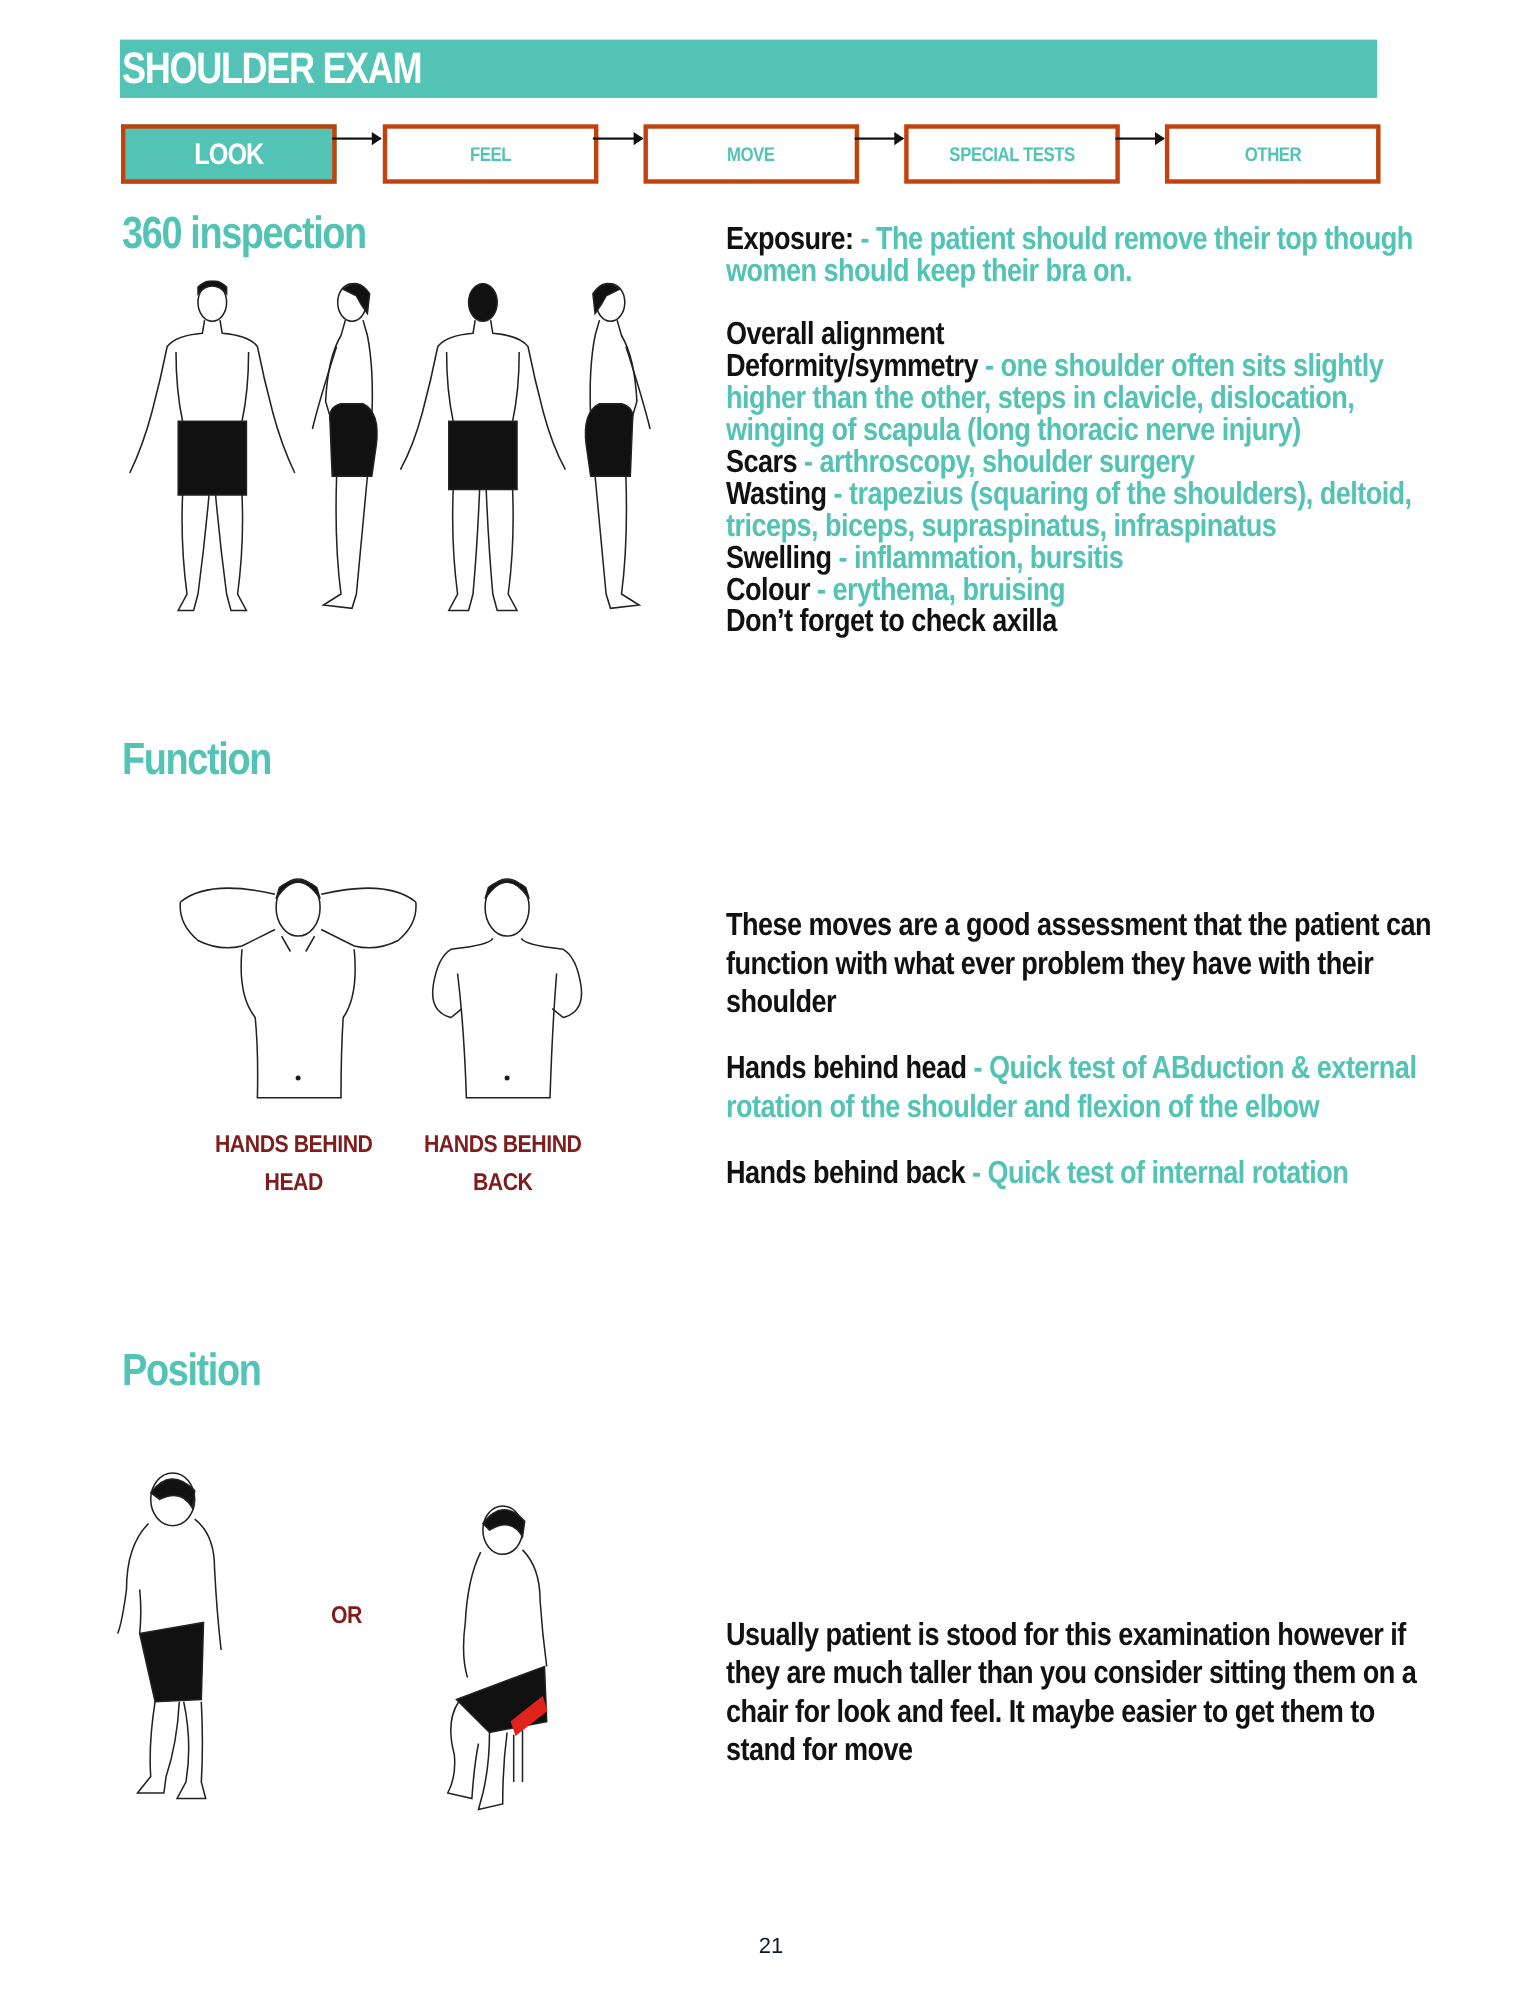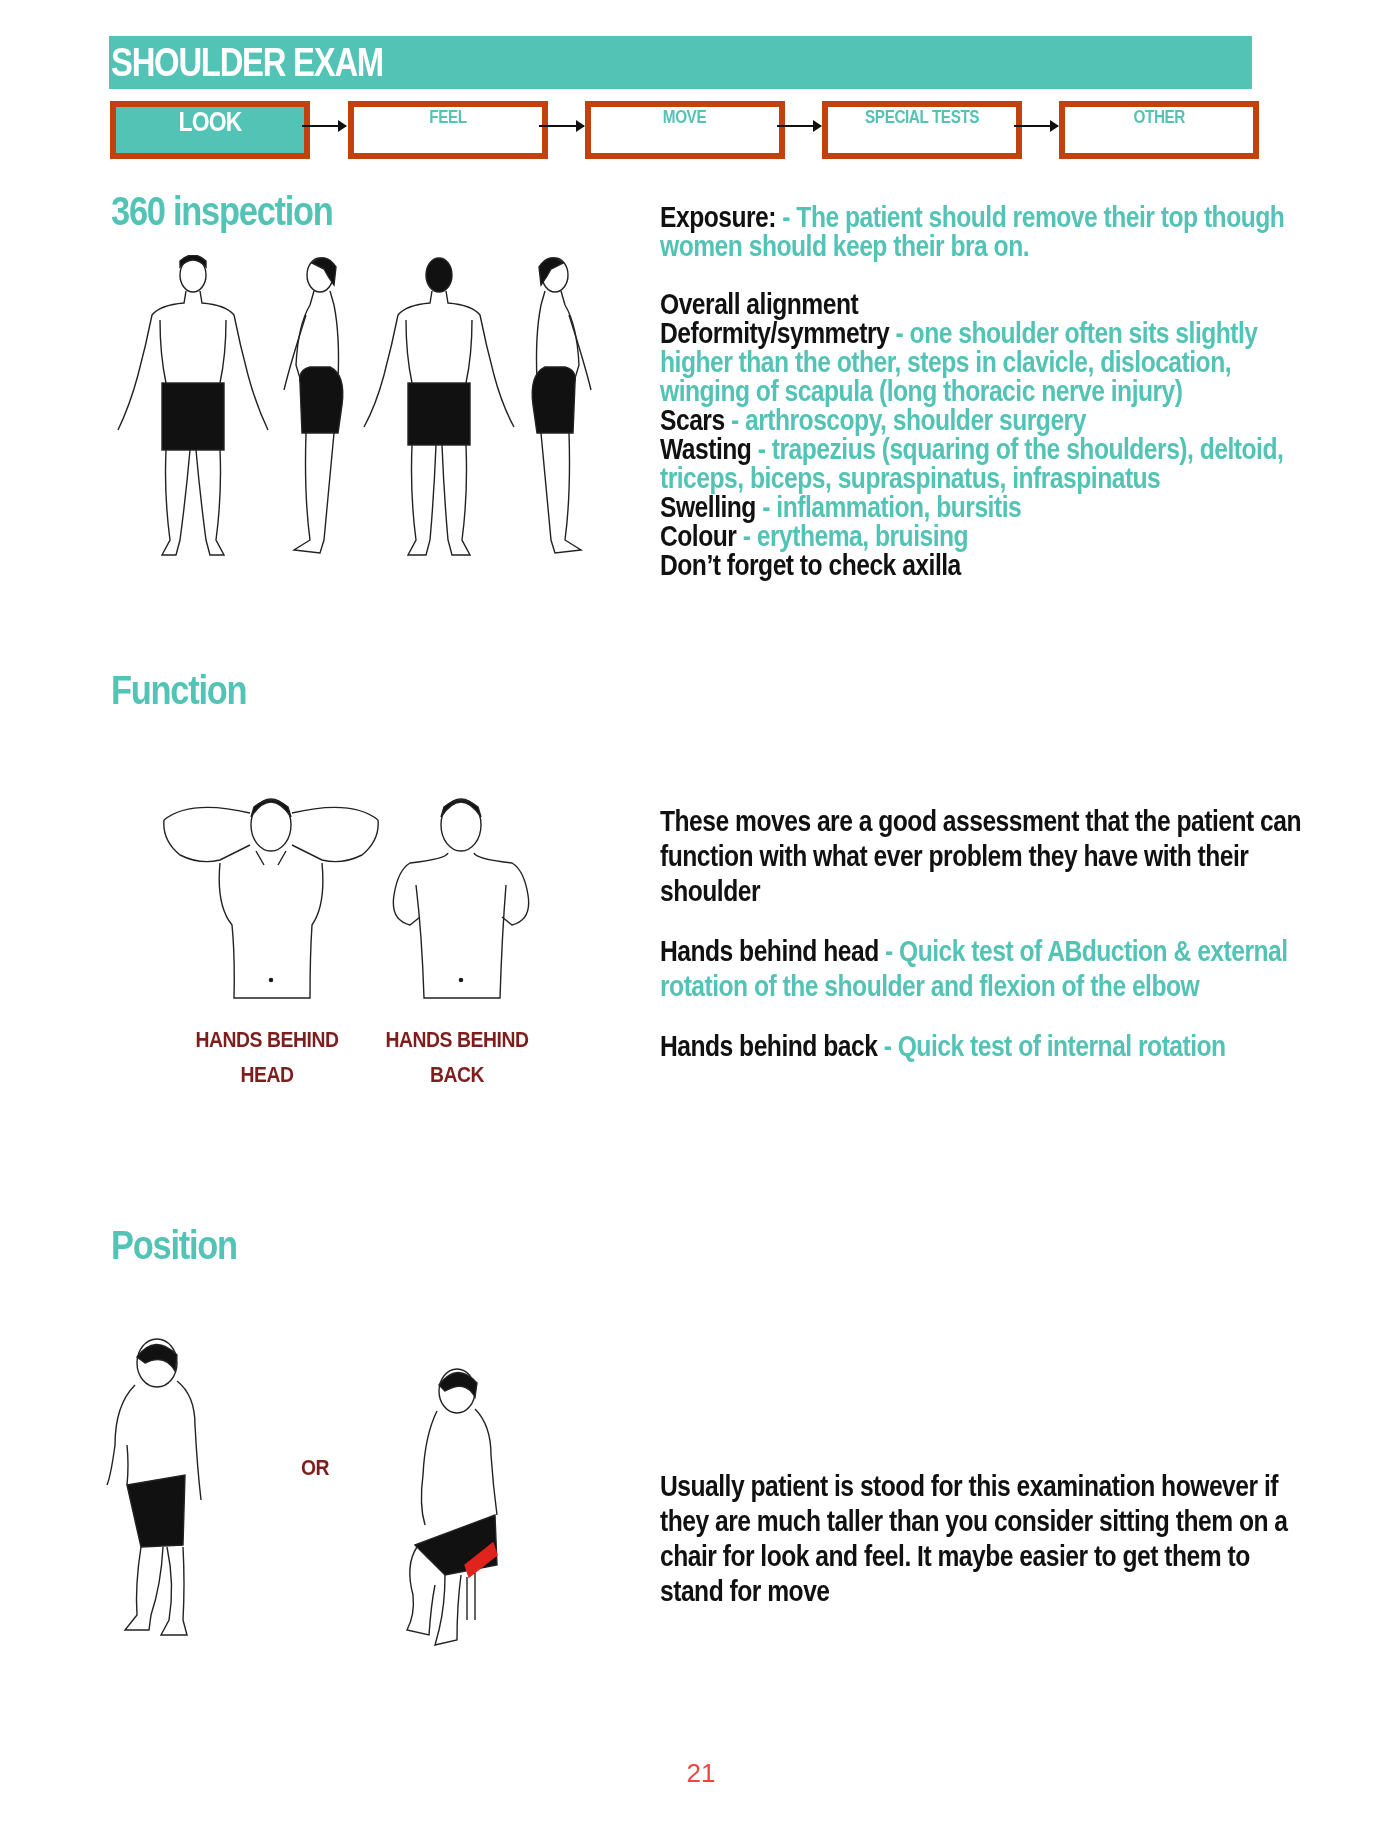--- a/index.html
+++ b/index.html
@@ -2,38 +2,38 @@
 <html><head>
 <meta charset="utf-8">
 <style>
   html, body { margin: 0; padding: 0; background: #ffffff; }
   body { width: 1400px; height: 1830px; position: relative; overflow: hidden;
          font-family: "Liberation Sans", "DejaVu Sans", sans-serif; color: #111; }
   .title-bar { position: absolute; left: 109px; top: 36px; width: 1143px; height: 53px; background: #52c3b5; text-decoration: underline; }
   .title-bar span { position: absolute; left: 2px; top: 4px; color: #fff; font-size: 40px; font-weight: bold;
                     letter-spacing: -1.5px; transform: scaleX(0.82); transform-origin: left center; display: inline-block; white-space: nowrap; }
   .steps { position: absolute; left: 110px; top: 101px; width: 1142px; height: 50px; }
-  .step { position: absolute; top: 0; width: 188px; height: 46px; border: 6px solid #c2410c; background: #fff;
-          display: flex; justify-content: center; }
+  .step { position: absolute; top: 12px; width: 188px; height: 46px; border: 4px solid #c2410c; background: #fff;
+          display: flex; align-items: center; justify-content: center; }
   .step.active { background: #52c3b5; }
   .step span { color: #52c3b5; font-weight: bold; font-size: 18px; letter-spacing: -0.5px; display: inline-block; transform: scaleX(0.85); white-space: nowrap; }
   .step.active span { color: #fff; font-size: 27px; letter-spacing: -1px; }
   .arrow { position: absolute; top: 24px; height: 2px; background: #111; }
   .arrow::after { content: ""; position: absolute; right: -1px; top: -5px; border-left: 9px solid #111;
                   border-top: 6px solid transparent; border-bottom: 6px solid transparent; }
   .h2 { position: absolute; left: 111px; color: #52c3b5; font-weight: bold; font-size: 41px; letter-spacing: -1.5px;
         display: inline-block; transform: scaleX(0.84); transform-origin: left center; white-space: nowrap; margin: 0; }
   .txt { position: absolute; left: 660px; width: 600px; font-weight: bold; font-size: 29px; letter-spacing: -0.6px; }
   .txt .ln { display: block; white-space: nowrap; transform: scaleX(0.85); transform-origin: left center; }
   .teal { color: #52c3b5; }
   .blk { color: #111; }
   .lbl { position: absolute; font-weight: bold; font-size: 22px; letter-spacing: -0.5px; text-align: center; color: #7f1d1d; }
   .lbl span { display: block; transform: scaleX(0.88); white-space: nowrap; }
   .fig { position: absolute; }
-  .pagenum { position: absolute; left: 686px; top: 1758px; font-size: 26px; color: #ef4444; width: 30px; text-align: center; }
+  .pagenum { position: absolute; left: 686px; top: 1758px; font-size: 20px; color: #0f172a; width: 30px; text-align: center; }
 </style>
 </head>
 <body>
 
 <div class="title-bar">
   <span>SHOULDER EXAM</span>
 </div>
 
 <div class="steps">
   <div class="step active" style="left:0px">
@@ -140,21 +140,21 @@
 
 <div class="lbl" style="left:182px;top:1022px;width:170px;line-height:35px">
   <span>HANDS BEHIND</span>
   <span>HEAD</span>
 </div>
 <div class="lbl" style="left:372px;top:1022px;width:170px;line-height:35px">
   <span>HANDS BEHIND</span>
   <span>BACK</span>
 </div>
 
-<div class="txt" style="top:804px;line-height:35px">
+<div class="txt" style="top:824px;line-height:35px">
   <span class="ln"><b class="blk">These moves are a good assessment that the patient can</b></span>
   <span class="ln"><b class="blk">function with what ever problem they have with their</b></span>
   <span class="ln"><b class="blk">shoulder</b></span>
   <span class="ln" style="height:25px"></span>
   <span class="ln"><b class="blk">Hands behind head</b><span class="teal"> - Quick test of ABduction &amp; external</span></span>
   <span class="ln"><b class="blk"></b><span class="teal">rotation of the shoulder and flexion of the elbow</span></span>
   <span class="ln" style="height:25px"></span>
   <span class="ln"><b class="blk">Hands behind back</b><span class="teal"> - Quick test of internal rotation</span></span>
 </div>
 

